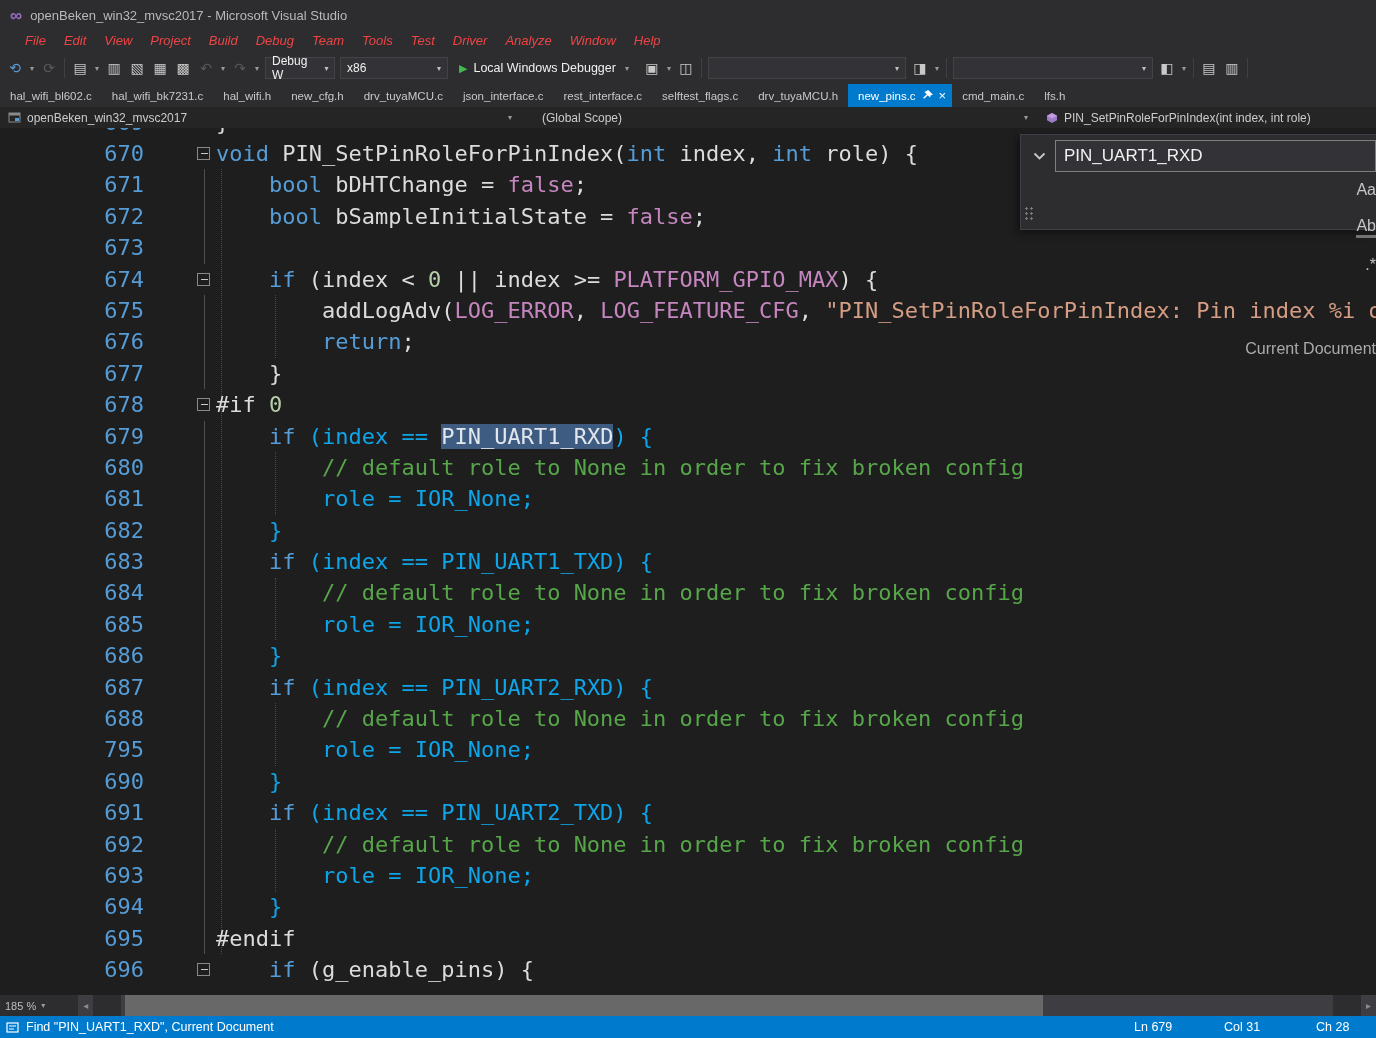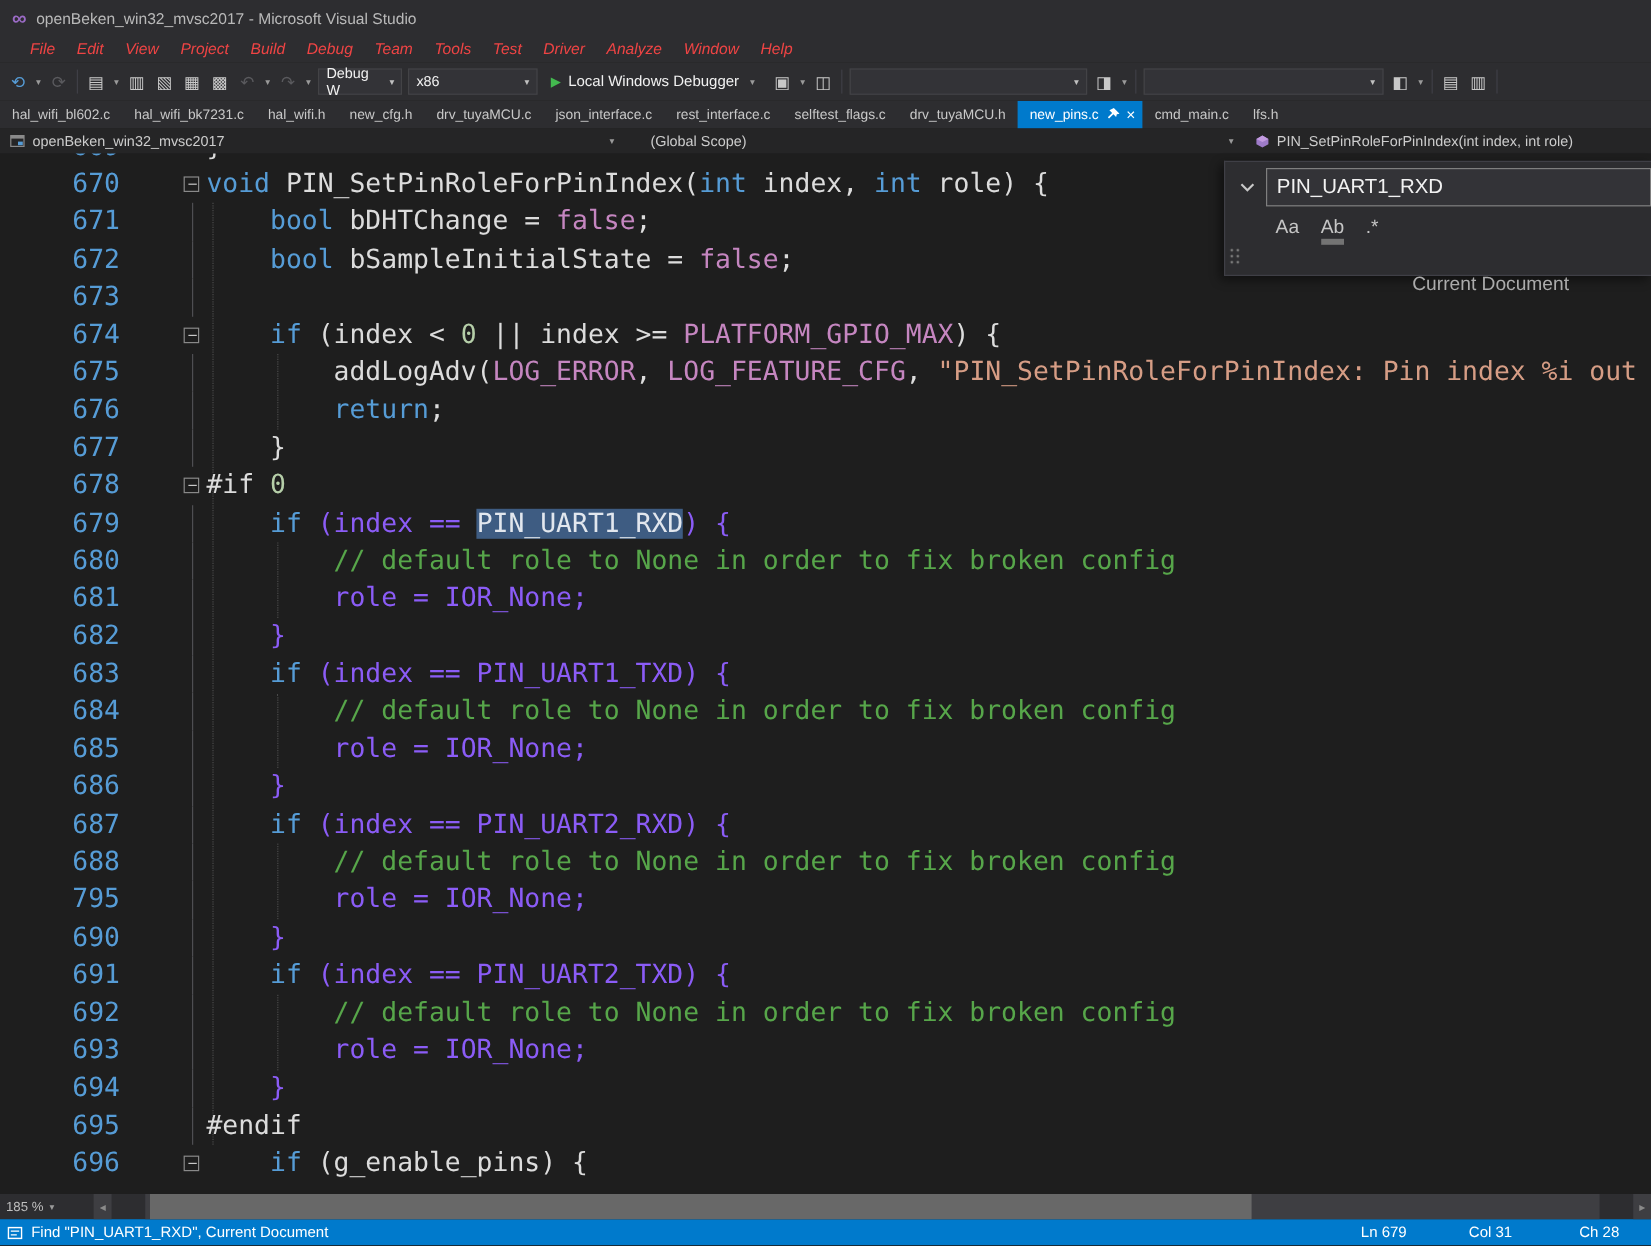--- a/index.html
+++ b/index.html
@@ -35,50 +35,50 @@
   .tab .close{font-size:13px;line-height:1;color:#fff;}
 
   
   .navbar{display:flex;height:21px;background:#252526;align-items:center;font-size:12px;color:#CCCCCC;}
   .nav-sec1{width:520px;display:flex;align-items:center;padding-left:8px;gap:6px;box-sizing:border-box;}
   .nav-sec2{width:516px;display:flex;align-items:center;padding-left:22px;box-sizing:border-box;}
   .nav-sec3{flex:1;display:flex;align-items:center;gap:6px;padding-left:10px;overflow:hidden;white-space:nowrap;}
   .nav-arrow{margin-left:auto;color:#9A9A9A;font-size:8px;padding-right:8px;}
 
   
-  .editor{position:relative;height:867px;overflow:hidden;background:#1E1E1E;}
+  .editor{position:relative;height:867px;overflow:hidden;background:#1E1E1E;margin-left:44px;}
   .code-lines{position:absolute;top:-21.4px;left:0;right:0;}
   .code-row{display:flex;height:31.4px;font-family:"DejaVu Sans Mono",monospace;font-size:22px;line-height:31.4px;white-space:pre;}
   .gutter{flex:none;width:100px;text-align:right;color:#569CD6;user-select:none;}
   .fold{flex:none;width:72px;position:relative;}
   .fold.line::after{content:"";position:absolute;left:60px;top:0;bottom:0;border-left:1px solid #4E4E52;}
   .fold-box{position:absolute;left:53px;top:9px;width:11px;height:11px;border:1px solid #898989;background:#1E1E1E;box-sizing:content-box;}
   .fold-box::after{content:"";position:absolute;left:3px;top:5px;width:7px;height:1px;background:#C8C8C8;}
   .code{flex:none;}
   .seg-kw{color:#569CD6;}
   .seg-pl{color:#DCDCDC;}
-  .seg-dim{color:#8b5cf6;}
+  .seg-dim{color:#0ea5e9;}
   .seg-num{color:#B5CEA8;}
   .seg-mac{color:#C586C0;}
   .seg-str{color:#D69D85;}
   .seg-com{color:#57A64A;}
   .seg-sel{background:#3E5C82;color:#E2E7EE;}
   .guide{position:absolute;width:0;border-left:1px dotted #4A4A4A;z-index:0;pointer-events:none;}
 
   
   .find-panel{position:absolute;left:1020px;top:134px;width:356px;height:96px;background:#2D2D30;
               border:1px solid #3F3F46;border-right:none;box-sizing:border-box;z-index:6;
               box-shadow:-3px 3px 8px rgba(0,0,0,0.45);padding:5px 0 0 6px;}
   .find-row1{display:flex;align-items:center;gap:4px;}
   .find-chevron{width:24px;display:flex;align-items:center;justify-content:center;flex:none;}
   .find-input{flex:1;height:32px;background:#333337;border:1px solid #7F7F7F;color:#F2F2F2;
               font-family:"Liberation Sans",sans-serif;font-size:17px;padding:0 0 0 8px;outline:none;box-sizing:border-box;}
-  .find-row2{display:flex;align-items:flex-start;gap:18px;margin-top:9px;padding-left:36px;font-size:16px;color:#C5C5C5;}
+  .find-row2{display:flex;align-items:flex-end;gap:18px;margin-top:9px;padding-left:36px;font-size:16px;color:#C5C5C5;flex-direction:column;}
   .find-opt{cursor:default;}
-  .find-opt.uline{border-bottom:5px solid #737373;}
+  .find-opt.uline{border-bottom:3px solid #737373;}
   .find-scope{margin-left:10px;color:#ABABAB;font-size:16px;white-space:nowrap;margin-top:48px;}
   .find-grip{position:absolute;left:3px;bottom:8px;width:10px;height:15px;
              background-image:radial-gradient(circle,#7A7A7A 1px,transparent 1.4px);background-size:5px 5px;}
 
   
   .hscroll{display:flex;align-items:stretch;height:21px;background:#2D2D30;gap:28px;}
   .zoom{display:flex;align-items:center;height:21px;padding:0 5px;font-size:11px;color:#BFBFBF;gap:5px;flex:none;}
   .zoom .arrow{font-size:8px;color:#9A9A9A;}
   .h-arrow{width:15px;display:flex;align-items:center;justify-content:center;background:#3E3E42;color:#8A8A8A;font-size:10px;flex:none;}
   .h-track{flex:1;background:#3E3E42;position:relative;}

